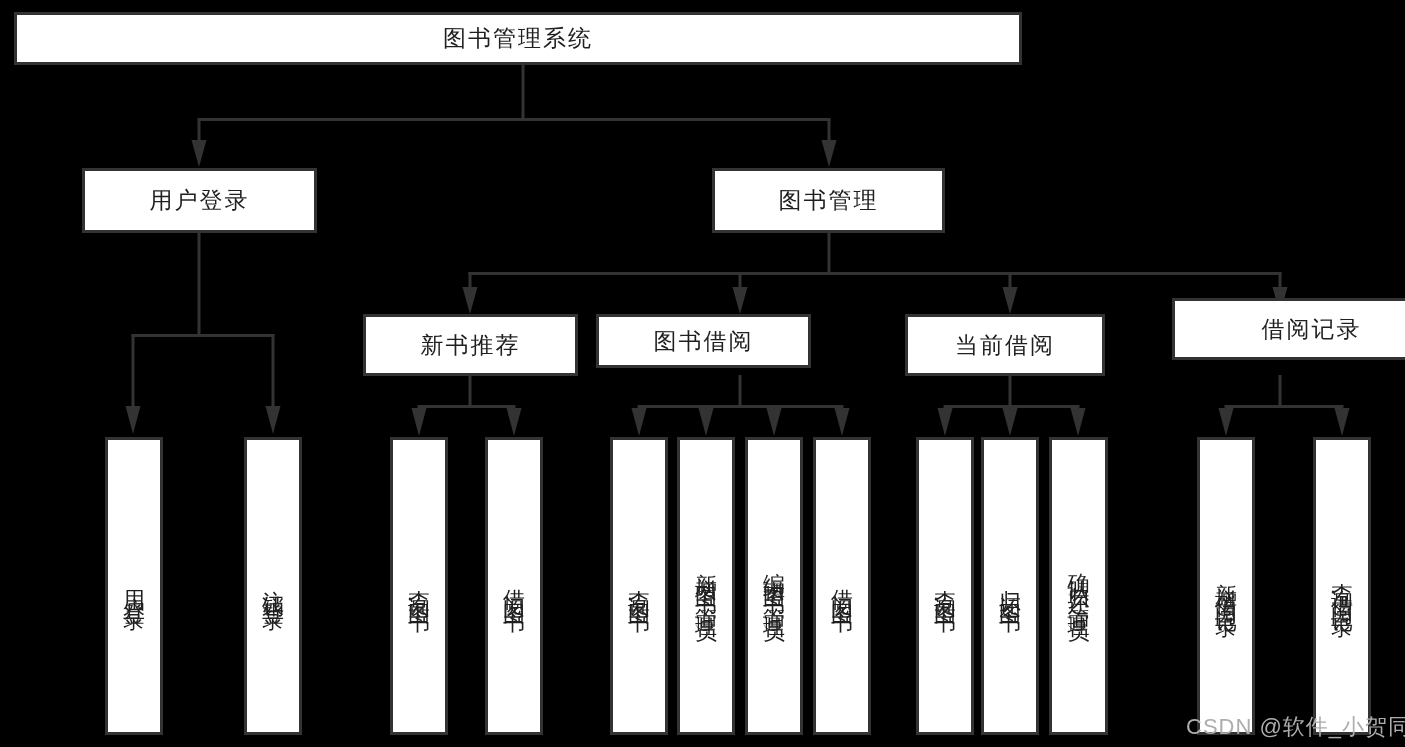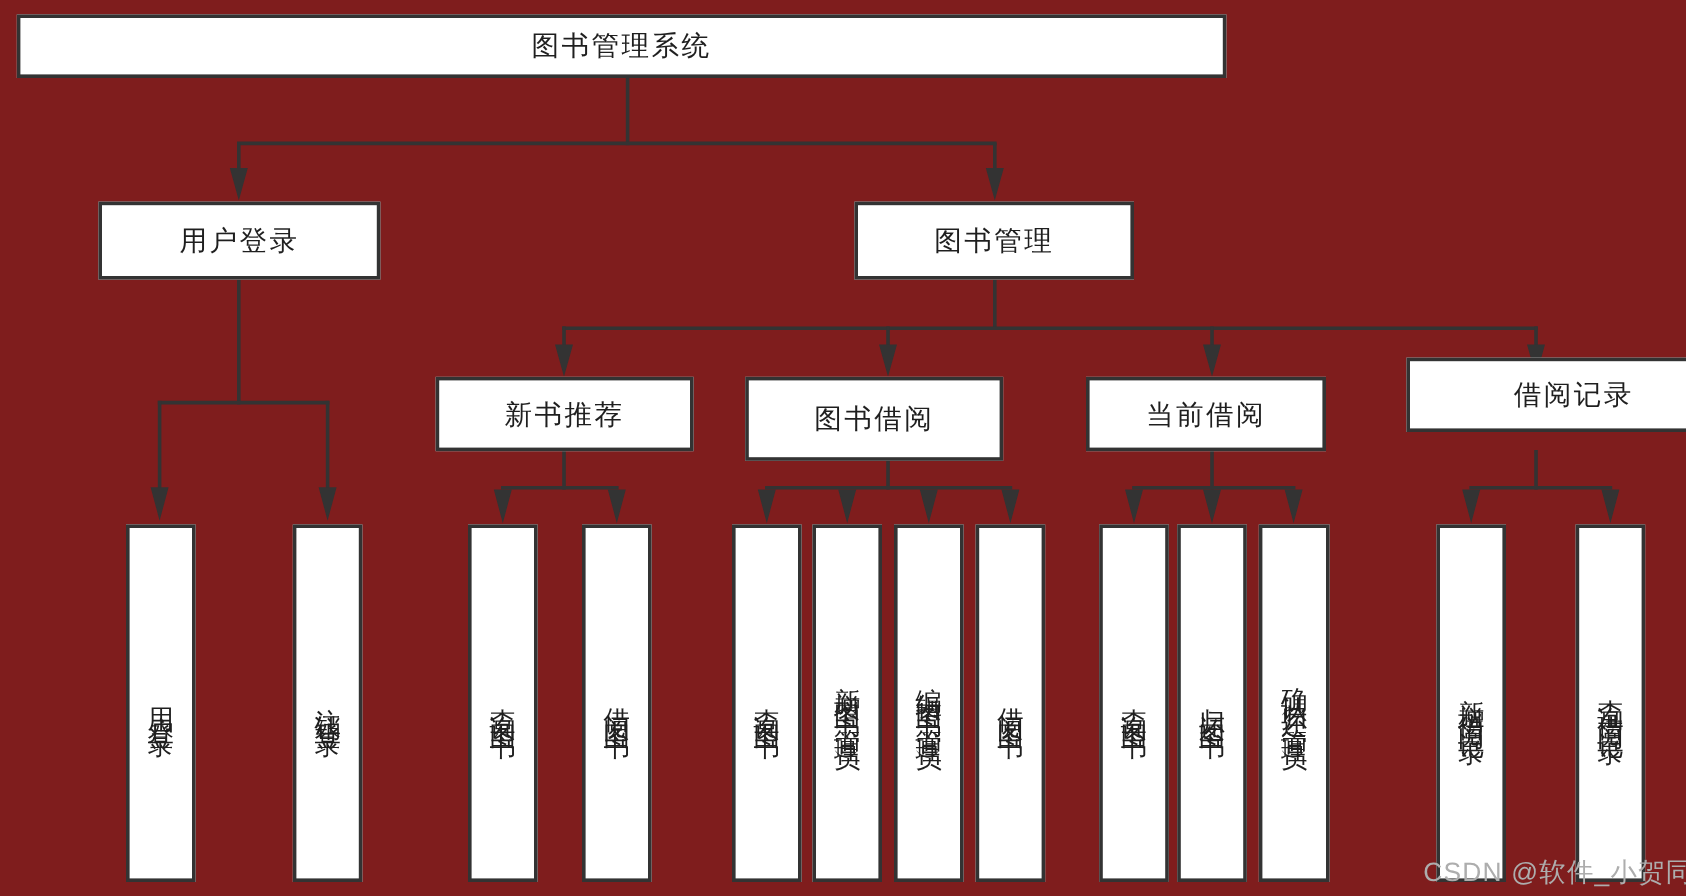--- a/index.html
+++ b/index.html
@@ -1,20 +1,20 @@
 <!DOCTYPE html>
 <html><head>
 <meta charset="utf-8">
 <style>
   html, body { margin: 0; padding: 0; background: #ffffff; }
   .stage {
     position: relative;
     width: 1405px;
     height: 747px;
-    background: #7f1d1d;
+    background: #000000;
     overflow: hidden;
     font-family: "Liberation Sans", sans-serif;
   }
   .connectors {
     position: absolute;
     left: 0; top: 0;
     width: 1405px; height: 747px;
     z-index: 1;
   }
   .box {
@@ -115,21 +115,21 @@
   <div class="box" style="left:82px;top:168px;width:235px;height:65px;">
     <span class="lbl">用户登录</span>
   </div>
   <div class="box" style="left:363px;top:314px;width:215px;height:62px;">
     <span class="lbl">新书推荐</span>
   </div>
 
   <div class="box" style="left:712px;top:168px;width:233px;height:65px;">
     <span class="lbl">图书管理</span>
   </div>
-  <div class="box" style="left:621px;top:314px;width:215px;height:70px;">
+  <div class="box" style="left:596px;top:314px;width:215px;height:54px;">
     <span class="lbl">图书借阅</span>
   </div>
   <div class="box" style="left:905px;top:314px;width:200px;height:62px;">
     <span class="lbl">当前借阅</span>
   </div>
   <div class="box" style="left:1172px;top:298px;width:236px;height:62px;padding-left:43px;">
     <span class="lbl">借阅记录</span>
   </div>
 
   <div class="box leaf" style="left:105px;top:437px;width:58px;height:298px;">

